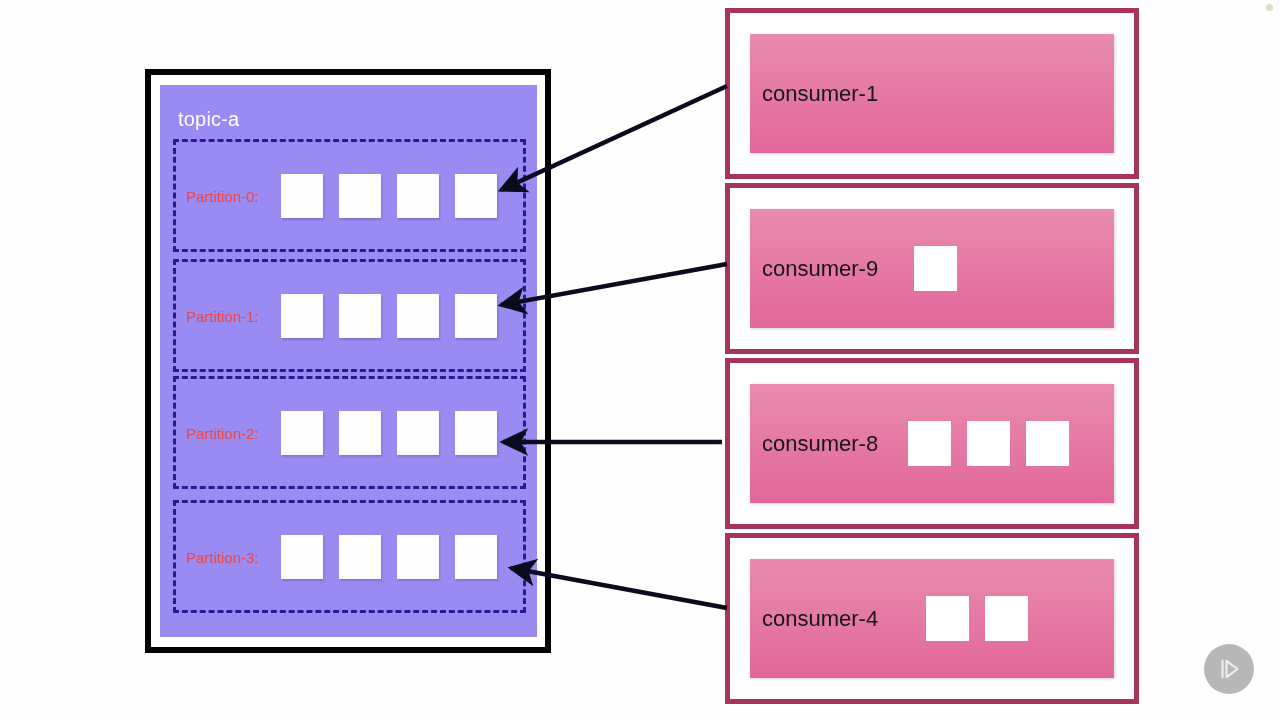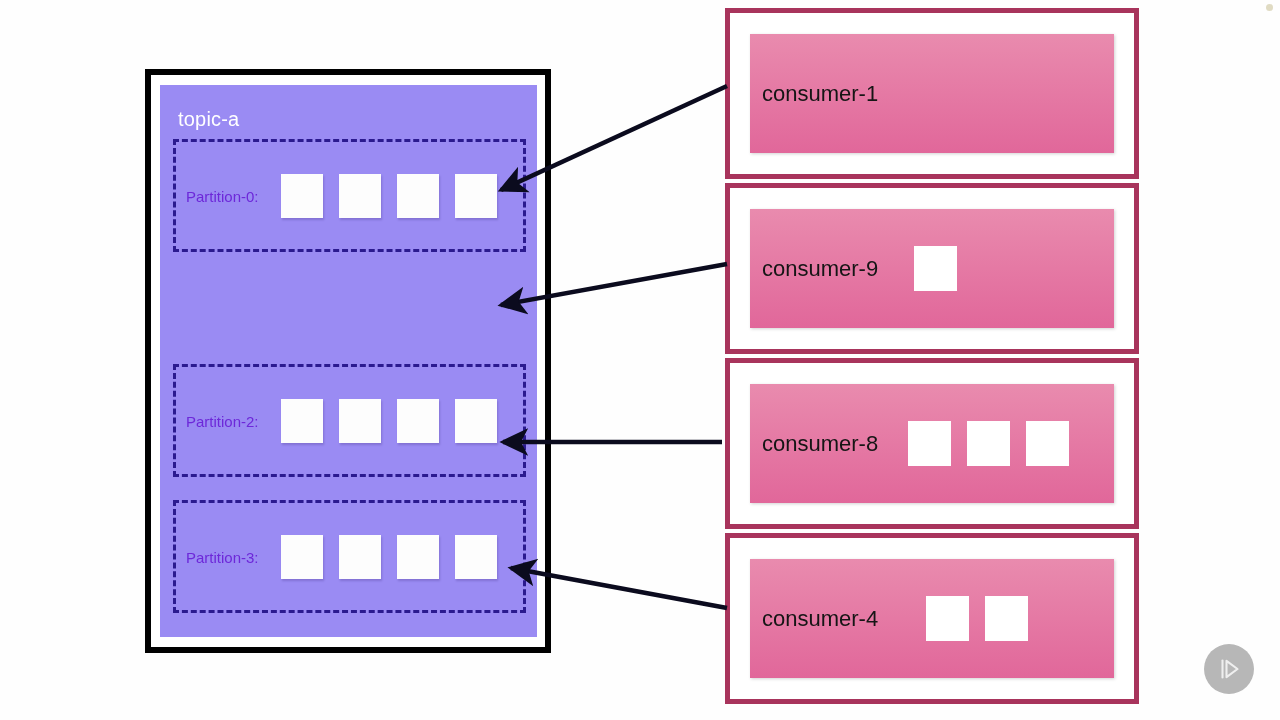--- a/index.html
+++ b/index.html
@@ -54,30 +54,30 @@
   .partition {
     position: absolute;
     left: 173px;
     width: 353px;
     height: 113px;
     border: 3px dashed #2b1a8f;
     box-sizing: border-box;
   }
   .p0 { top: 139px; }
   .p1 { top: 259px; }
-  .p2 { top: 364px; }
+  .p2 { top: 376px; }
   .p3 { top: 500px; }
 
   .partition-label {
     position: absolute;
     left: 10px;
     top: 50%;
     transform: translateY(-50%);
     font-size: 15px;
-    color: #6d28d9;
+    color: #ef4444;
     white-space: nowrap;
   }
   .msg-row {
     position: absolute;
     left: 105px;
     top: 50%;
     transform: translateY(-50%);
     display: flex;
     gap: 16px;
   }
@@ -179,20 +179,29 @@
   <div class="partition p0">
     <span class="partition-label">Partition-0:</span>
     <span class="msg-row">
       <span class="msg-box"></span>
       <span class="msg-box"></span>
       <span class="msg-box"></span>
       <span class="msg-box"></span>
     </span>
   </div>
 
+  <div class="partition p1">
+    <span class="partition-label">Partition-1:</span>
+    <span class="msg-row">
+      <span class="msg-box"></span>
+      <span class="msg-box"></span>
+      <span class="msg-box"></span>
+      <span class="msg-box"></span>
+    </span>
+  </div>
 
   <div class="partition p2">
     <span class="partition-label">Partition-2:</span>
     <span class="msg-row">
       <span class="msg-box"></span>
       <span class="msg-box"></span>
       <span class="msg-box"></span>
       <span class="msg-box"></span>
     </span>
   </div>

